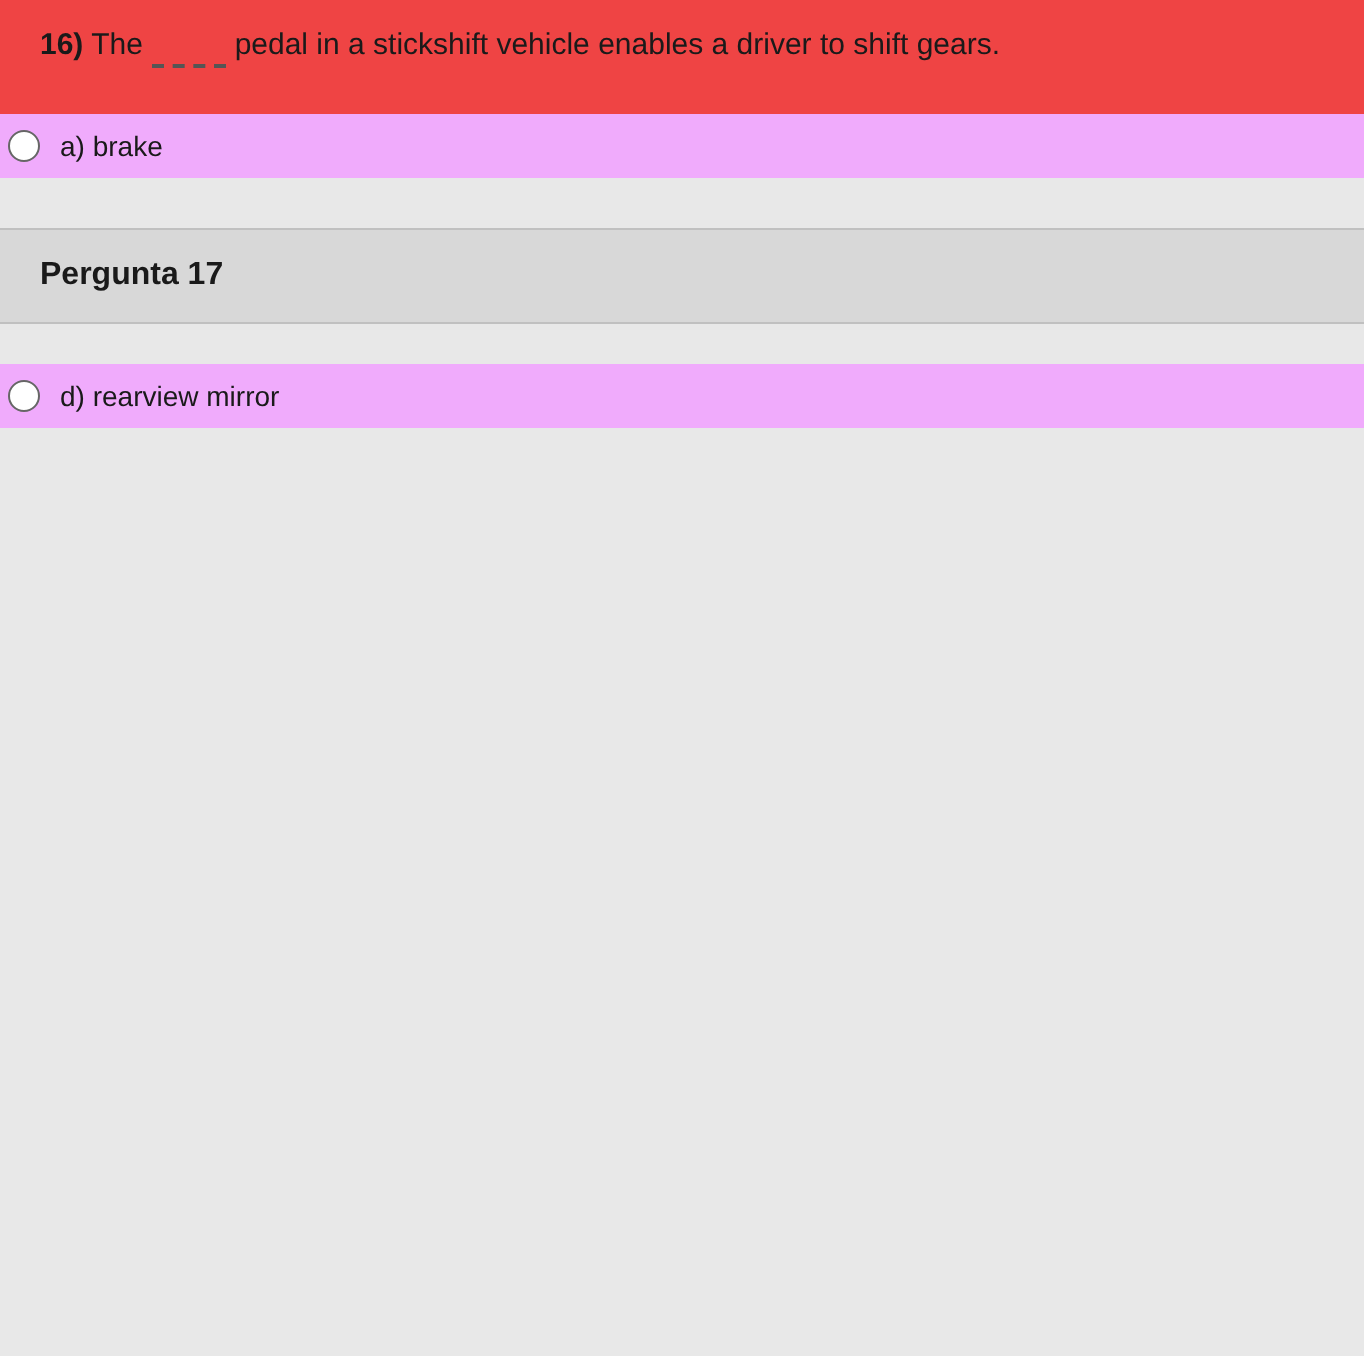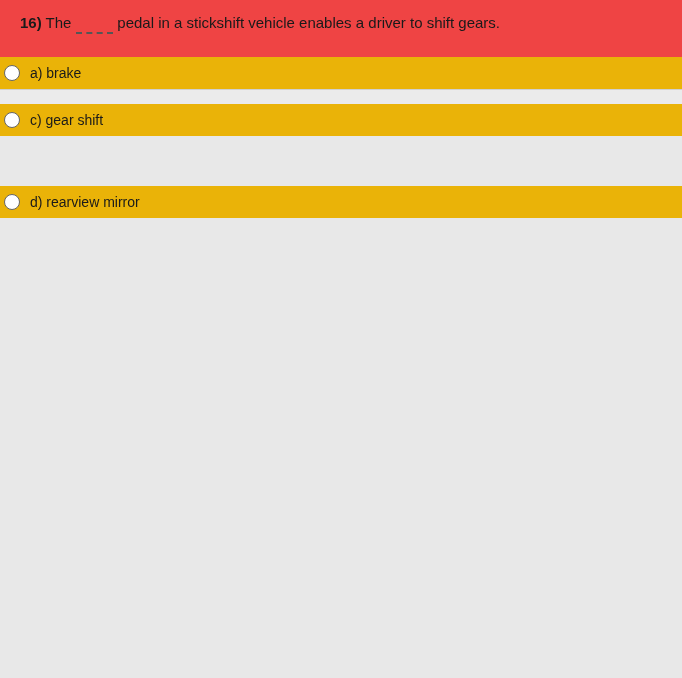--- a/index.html
+++ b/index.html
@@ -43,22 +43,22 @@
       list-style: none;
       padding: 0;
       margin: 0;
     }
 
     .option-item {
       display: flex;
       align-items: center;
       padding: 8px 0 8px 4px;
       border-bottom: 1px solid #d0d0d0;
-      background-color: #eab308;
-      margin-bottom: 14px;
+      background-color: #f0abfc;
+      margin-bottom: 1px;
     }
 
     .option-item:last-child {
       border-bottom: none;
     }
 
     .radio-circle {
       width: 16px;
       height: 16px;
       border-radius: 50%;
@@ -111,29 +111,28 @@
       <span>pedal in a stickshift vehicle enables a driver to shift gears.</span>
     </div>
   </div>
 
   <div class="options-section">
     <ul class="options-list">
       <li class="option-item">
         <span class="radio-circle"></span>
         <span class="option-label">a) brake</span>
       </li>
-      <li class="option-item">
-        <span class="radio-circle"></span>
-        <span class="option-label">c) gear shift</span>
-      </li>
     </ul>
   </div>
 
   <div style="height: 20px; background-color: #e8e8e8;"></div>
 
+  <div class="section-header">
+    <span class="section-title">Pergunta 17</span>
+  </div>
 
   <div style="height: 16px; background-color: #e8e8e8;"></div>
 
 
   <div class="options-section">
     <ul class="options-list">
       <li class="option-item">
         <span class="radio-circle"></span>
         <span class="option-label">d) rearview mirror</span>
       </li>

